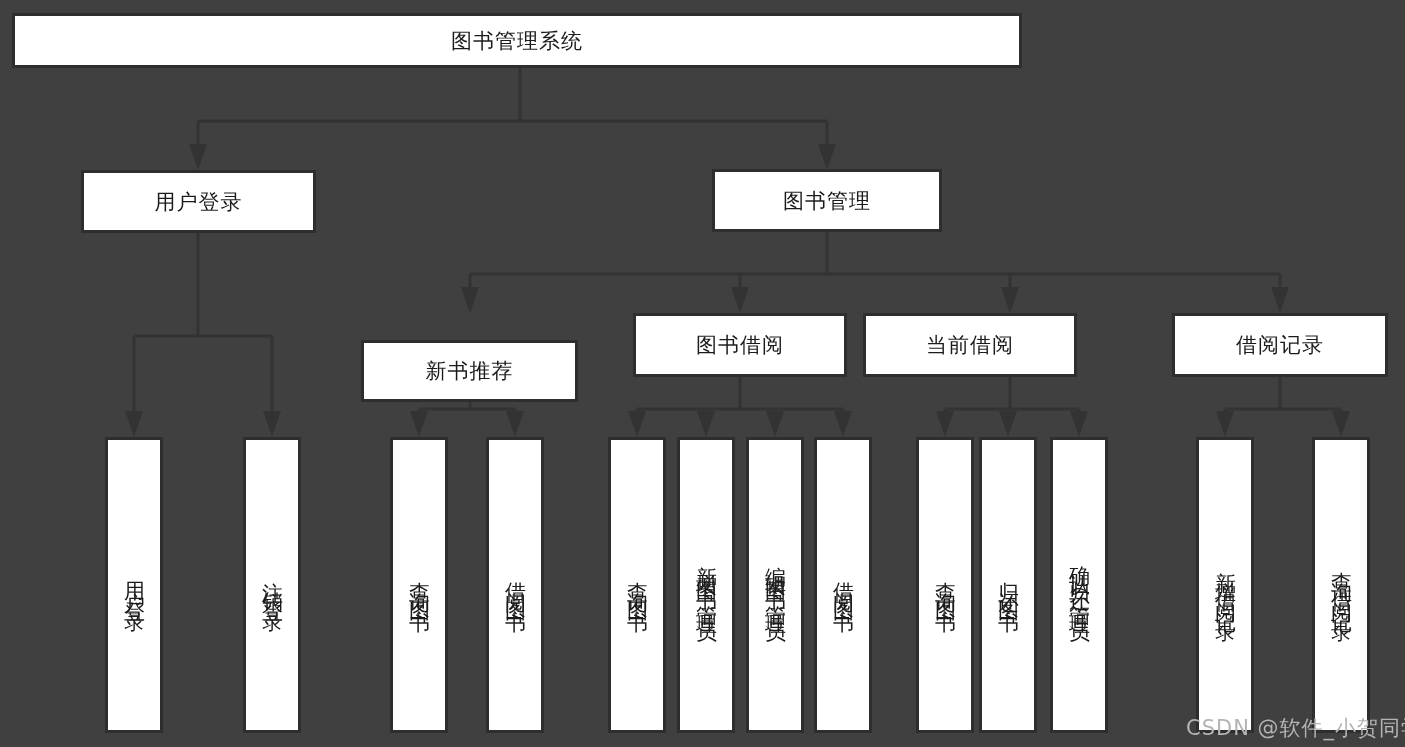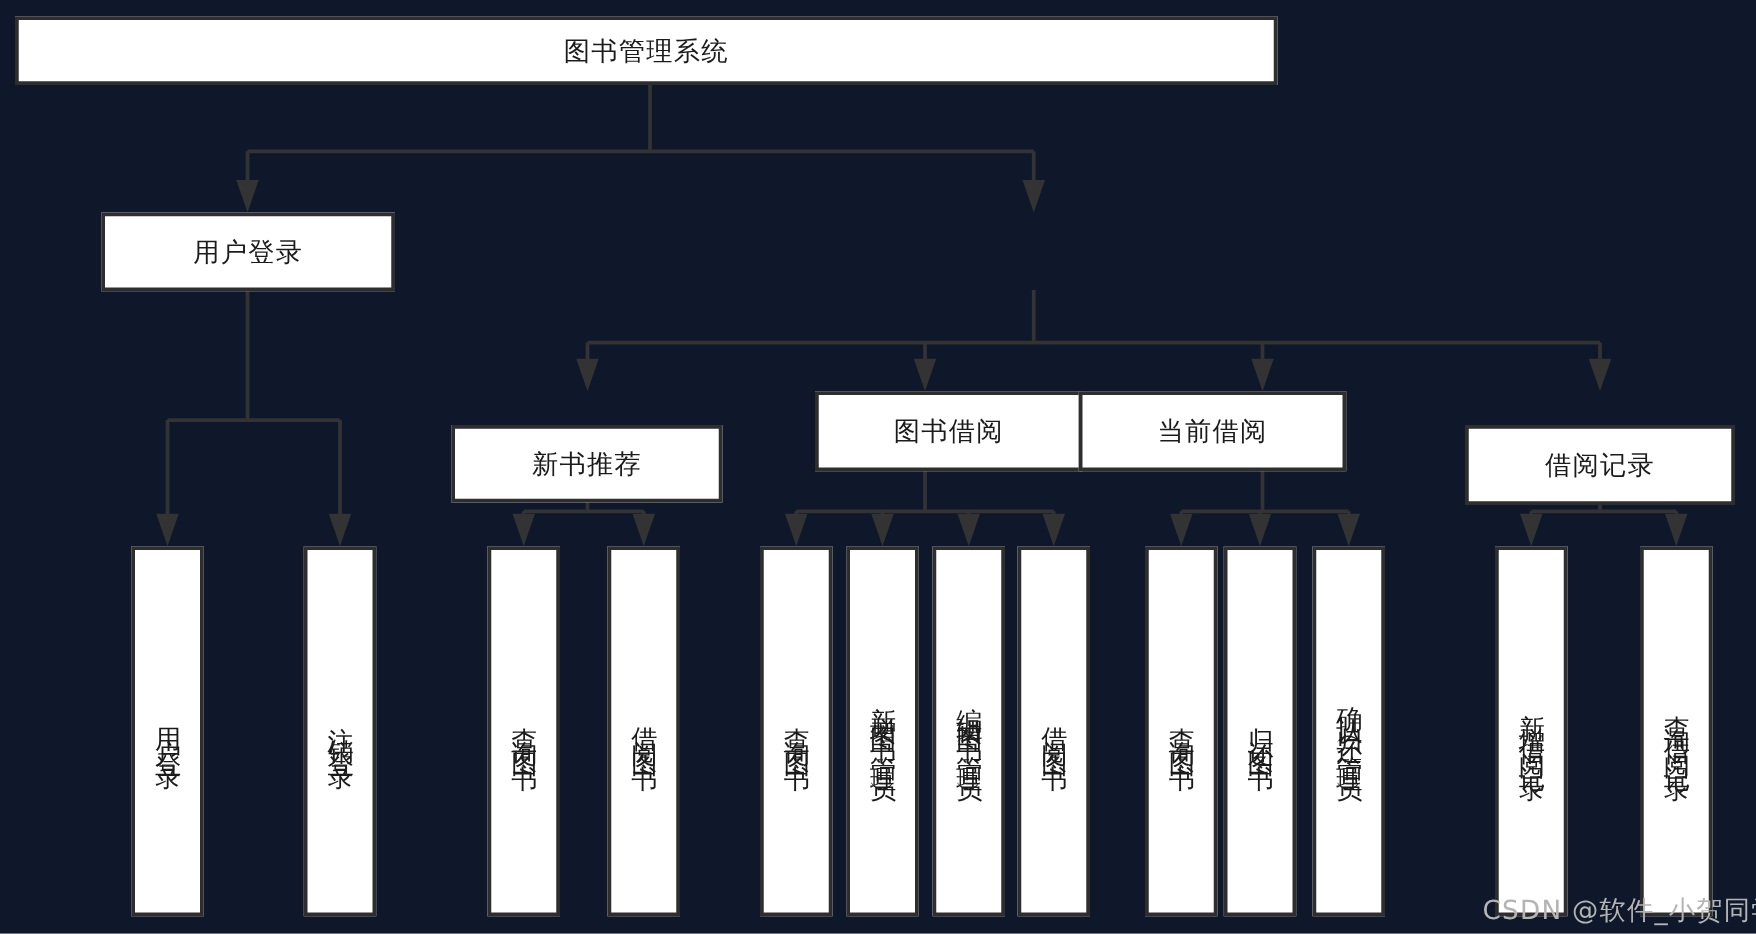--- a/index.html
+++ b/index.html
@@ -1,19 +1,19 @@
 <!DOCTYPE html>
 <html><head>
 <meta charset="utf-8">
 <style>
   html, body { margin:0; padding:0; background:#ffffff; }
   .canvas {
     position:relative;
     width:1405px; height:747px;
-    background:#0f172a;
+    background:#404040;
     font-family:"DejaVu Sans","Liberation Sans",sans-serif;
     overflow:hidden;
   }
   .connectors { position:absolute; left:0; top:0; width:1405px; height:747px; }
   .box {
     position:absolute;
     box-sizing:border-box;
     background:#ffffff;
     border:3px solid #2e2e2e;
     display:flex; align-items:center; justify-content:center;
@@ -105,25 +105,26 @@
       <line x1="1225" y1="409" x2="1225" y2="414"></line>
       <polygon stroke="none" points="1216,411 1234,411 1225,437"></polygon>
       <line x1="1341" y1="409" x2="1341" y2="414"></line>
       <polygon stroke="none" points="1332,411 1350,411 1341,437"></polygon>
     </g>
   </svg>
 
   <div class="box h-box" style="left:12px; top:13px; width:1010px; height:55px;">图书管理系统</div>
 
   <div class="box h-box" style="left:81px; top:170px; width:235px; height:63px;">用户登录</div>
+  <div class="box h-box" style="left:712px; top:169px; width:230px; height:63px;">图书管理</div>
 
   <div class="box h-box" style="left:361px; top:313px; width:217px; height:62px;margin-top:27px;">新书推荐</div>
-  <div class="box h-box" style="left:652px; top:313px; width:214px; height:64px;">图书借阅</div>
+  <div class="box h-box" style="left:633px; top:313px; width:214px; height:64px;">图书借阅</div>
   <div class="box h-box" style="left:863px; top:313px; width:214px; height:64px;">当前借阅</div>
-  <div class="box h-box" style="left:1172px; top:313px; width:216px; height:64px;margin-top:27px;">借阅记录</div>
+  <div class="box h-box" style="left:1172px; top:313px; width:216px; height:64px;">借阅记录</div>
 
   <div class="box leaf" style="left:105px;">
     <span class="vtext">用户登录</span>
   </div>
   <div class="box leaf" style="left:243px;">
     <span class="vtext">注销登录</span>
   </div>
 
   <div class="box leaf" style="left:390px;">
     <span class="vtext">查询图书</span>

